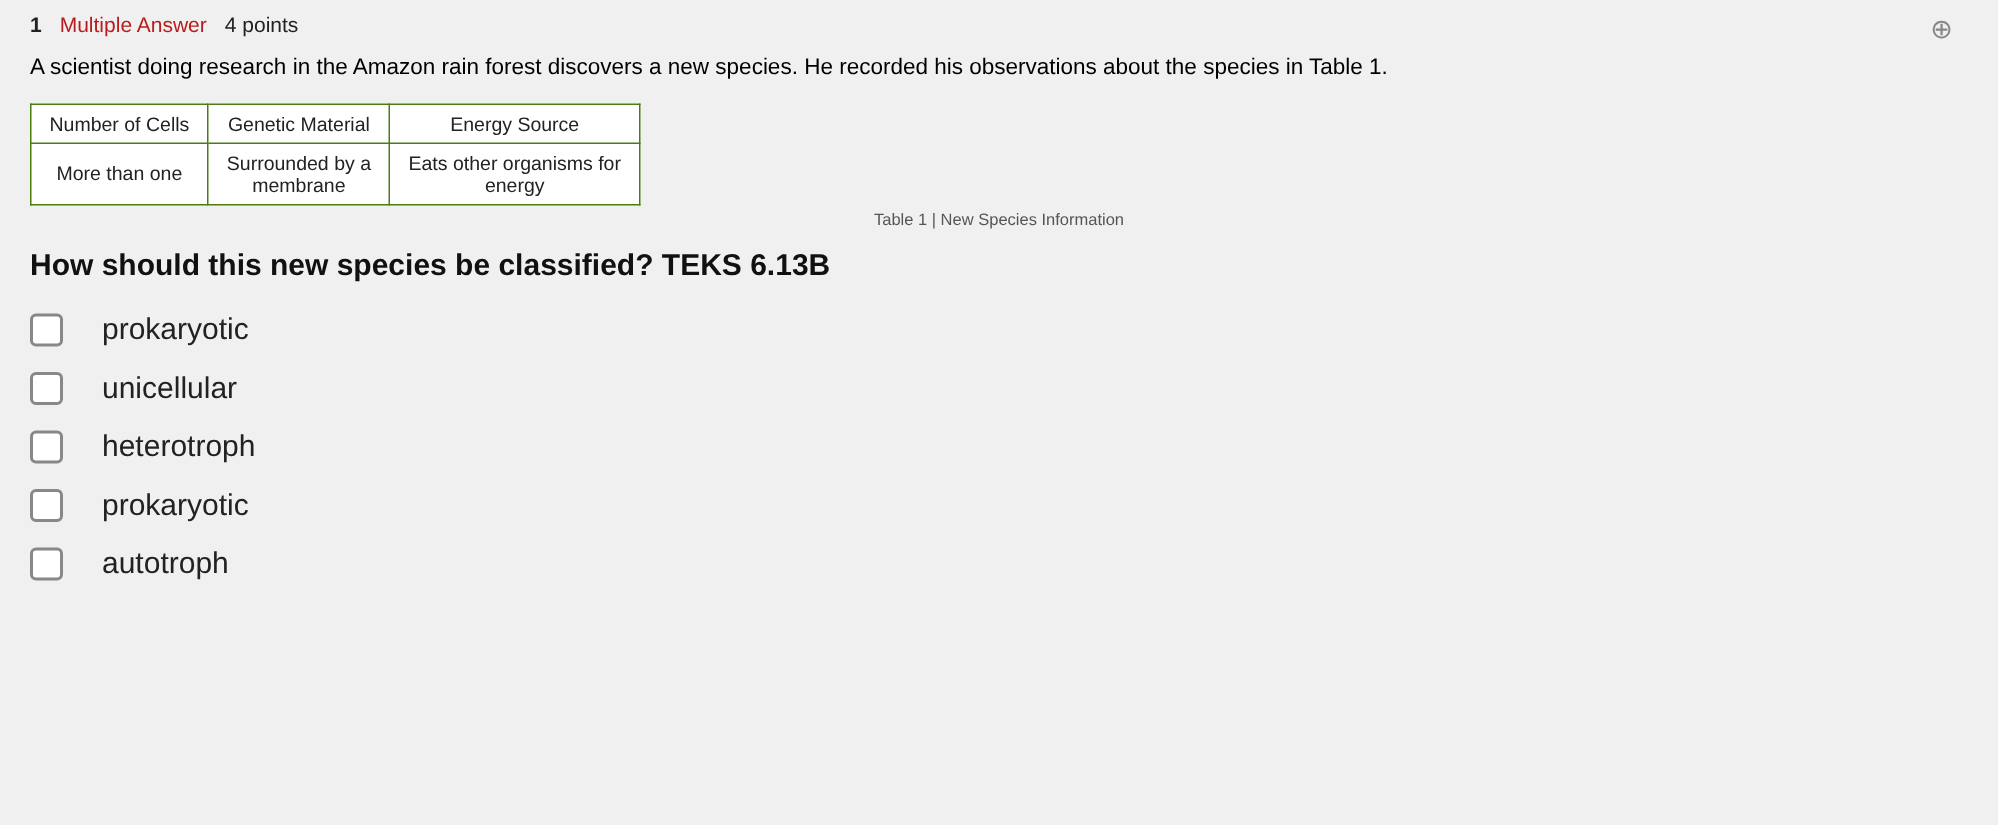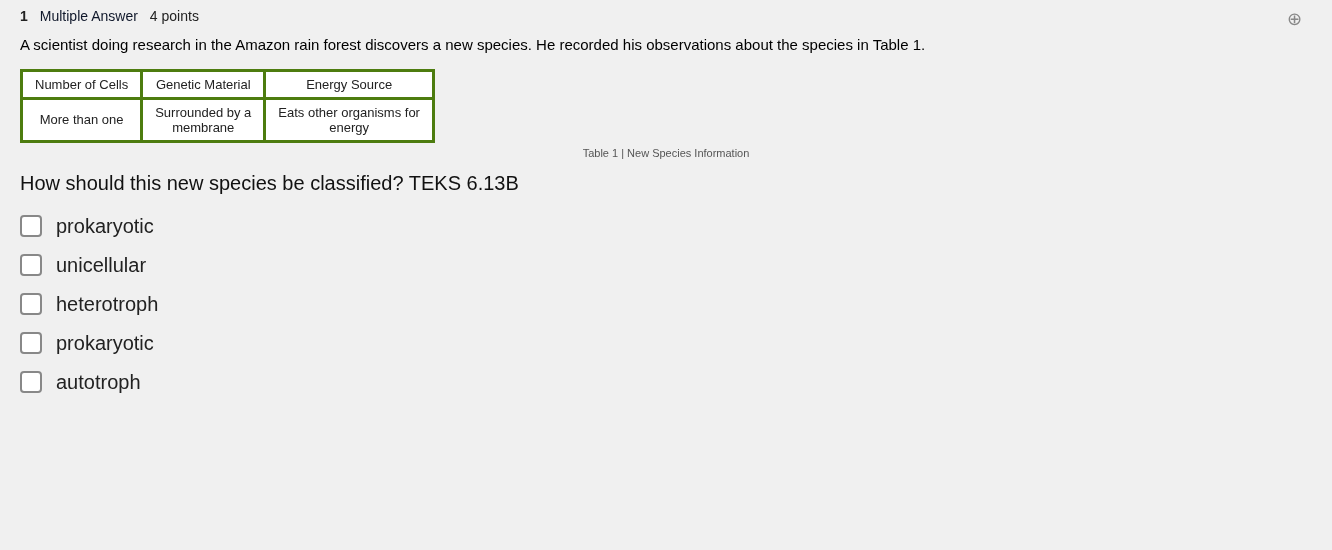--- a/index.html
+++ b/index.html
@@ -32,21 +32,21 @@
     }
 
     .question-number {
       font-size: 14px;
       font-weight: bold;
       color: #222;
     }
 
     .question-type {
       font-size: 14px;
-      color: #0f172a;
+      color: #b91c1c;
     }
 
     .question-points {
       font-size: 14px;
       color: #222;
     }
 
     .pin-icon {
       position: absolute;
       right: 10px;
@@ -68,58 +68,58 @@
       margin-bottom: 4px;
     }
 
     .data-table {
       border-collapse: collapse;
       font-size: 13px;
       min-width: 400px;
     }
 
     .data-table th, .data-table td {
-      border: 3px solid #4d7c0f;
+      border: 1px solid #4d7c0f;
       padding: 5px 12px;
       text-align: center;
       background: #fff;
     }
 
     .data-table th {
       font-weight: normal;
       background: #fff;
     }
 
     .table-caption {
       font-size: 11px;
       color: #555;
       margin-bottom: 10px;
       margin-top: 3px;
       text-align: center;
     }
 
     .question-text {
       font-size: 20px;
-      font-weight: normal;
+      font-weight: bold;
       line-height: 1.4;
       margin-bottom: 18px;
       color: #111;
       max-width: 1000px;
     }
 
     .options-list {
       list-style: none;
       padding: 0;
       margin: 0;
     }
 
     .option-item {
       display: flex;
       align-items: center;
-      gap: 14px;
+      gap: 26px;
       margin-bottom: 16px;
       cursor: pointer;
     }
 
     .checkbox {
       width: 22px;
       height: 22px;
       border: 2px solid #888;
       border-radius: 4px;
       background: #fff;

